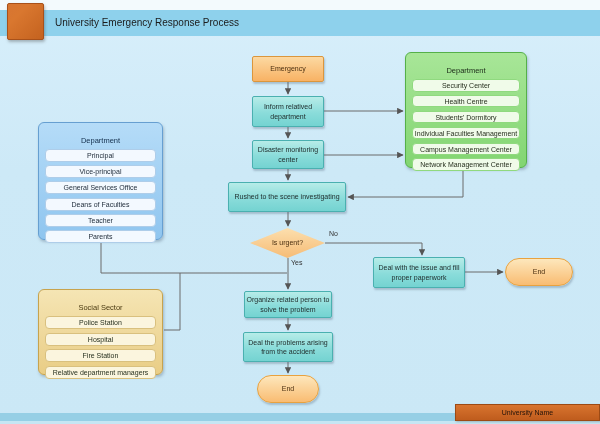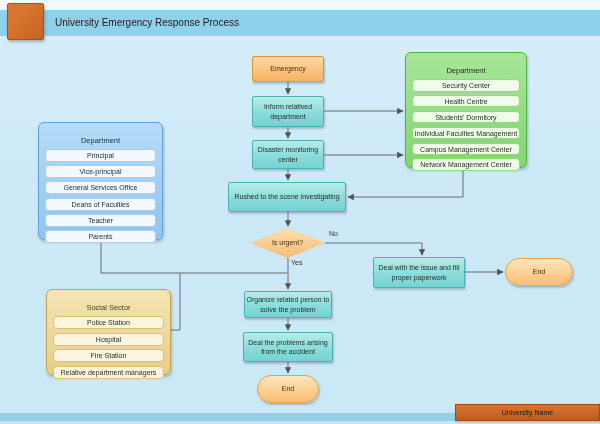--- a/index.html
+++ b/index.html
@@ -32,21 +32,21 @@
   
   .panel{position:absolute;box-sizing:border-box;border-radius:6px;padding:10px 6px;box-shadow:1px 2px 3px rgba(90,110,130,.4);}
   .panel .ptitle{text-align:center;font-size:7.5px;color:#20301c;height:16px;line-height:16px;}
   .panel .items{display:flex;flex-direction:column;}
   .pitem{box-sizing:border-box;text-align:center;font-size:7px;color:#27301f;border-radius:4px;line-height:11px;}
   .panel-green{background:linear-gradient(180deg,#a8e698,#82d571);border:1.5px solid #55b049;}
   .panel-green .pitem{background:#f0fbe9;border:1px solid #90d97f;height:12.5px;margin-bottom:3.4px;}
   .panel-blue{background:linear-gradient(180deg,#b5dcf8,#8fc5ef);border:1.5px solid #669fd1;}
   .panel-blue .ptitle{color:#15304d;}
   .panel-blue .pitem{background:#f3f9ff;border:1px solid #aecde9;height:13px;margin-bottom:3.2px;color:#1d2a38;}
-  .panel-gold{background:linear-gradient(180deg,#f5e5b4,#e9cd85);border:1.5px solid #c7a34e;margin-left:8px;}
+  .panel-gold{background:linear-gradient(180deg,#f5e5b4,#e9cd85);border:1.5px solid #c7a34e;}
   .panel-gold .ptitle{color:#4a3a12;}
   .panel-gold .pitem{background:#fbf5de;border:1px solid #d9c07e;height:13px;margin-bottom:3.6px;color:#3c3category014;}
 
   svg.wires{position:absolute;left:0;top:0;pointer-events:none;}
 </style>
 </head>
 <body>
 
 <div id="canvas">
 

